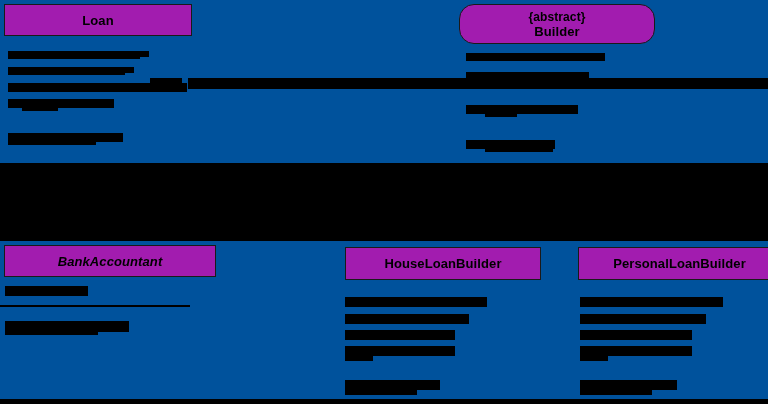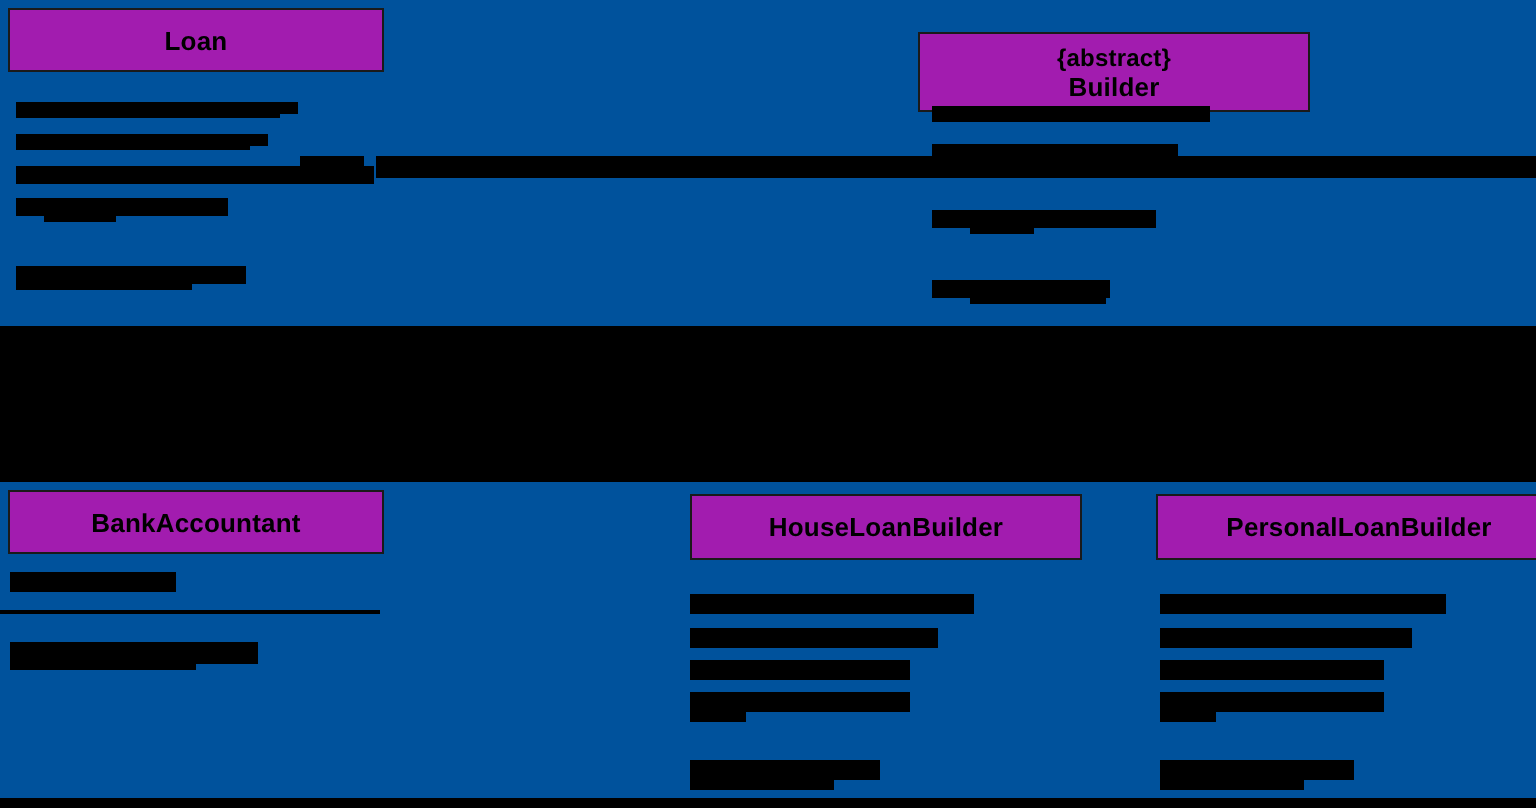--- a/index.html
+++ b/index.html
@@ -83,21 +83,21 @@
 <div id="diagram-root">
 
   <div class="panel" style="left:0px; top:0px; width:384px; height:163px;"></div>
 
   <div class="panel" style="left:384px; top:0px; width:384px; height:163px;"></div>
 
   <div class="title-box" style="left:4px; top:4px; width:188px; height:32px;">
     <span>Loan</span>
   </div>
 
-  <div class="title-box" style="left:459px; top:16px; width:196px; height:40px;">
+  <div class="title-box" style="left:459px; top:4px; width:196px; height:40px;border-radius:15px;">
     <span class="stereotype">{abstract}</span>
     <span>Builder</span>
   </div>
 
   <div class="redaction" style="left:8px; top:51px; width:132px; height:8px;"></div>
   <div class="redaction" style="left:8px; top:51px; width:141px; height:6px;"></div>
 
   <div class="redaction" style="left:8px; top:67px; width:117px; height:8px;"></div>
   <div class="redaction" style="left:8px; top:67px; width:126px; height:6px;"></div>
 
@@ -120,21 +120,21 @@
   <div class="redaction" style="left:485px; top:148px; width:68px; height:4px;"></div>
 
   <div class="connector" style="left:188px; top:78px; width:580px; height:11px;"></div>
   <div class="connector" style="left:150px; top:78px; width:32px; height:11px;"></div>
   <div class="connector" style="left:600px; top:80px; width:168px; height:9px;"></div>
 
   <div class="band" style="left:0px; top:163px; width:768px; height:78px;"></div>
 
   <div class="panel" style="left:0px; top:241px; width:768px; height:158px;"></div>
 
-  <div class="title-box" style="left:4px; top:245px; width:188px; height:32px;">
+  <div class="title-box" style="left:4px; top:245px; width:212px; height:32px;font-style:italic;">
     <span>BankAccountant</span>
   </div>
 
   <div class="title-box" style="left:345px; top:247px; width:196px; height:33px;">
     <span>HouseLoanBuilder</span>
   </div>
 
   <div class="title-box" style="left:578px; top:247px; width:203px; height:33px;">
     <span>PersonalLoanBuilder</span>
   </div>

